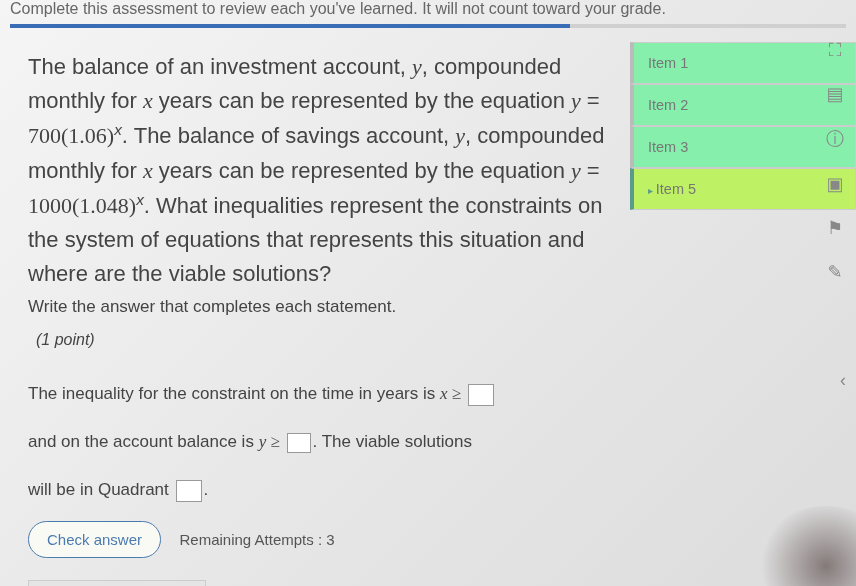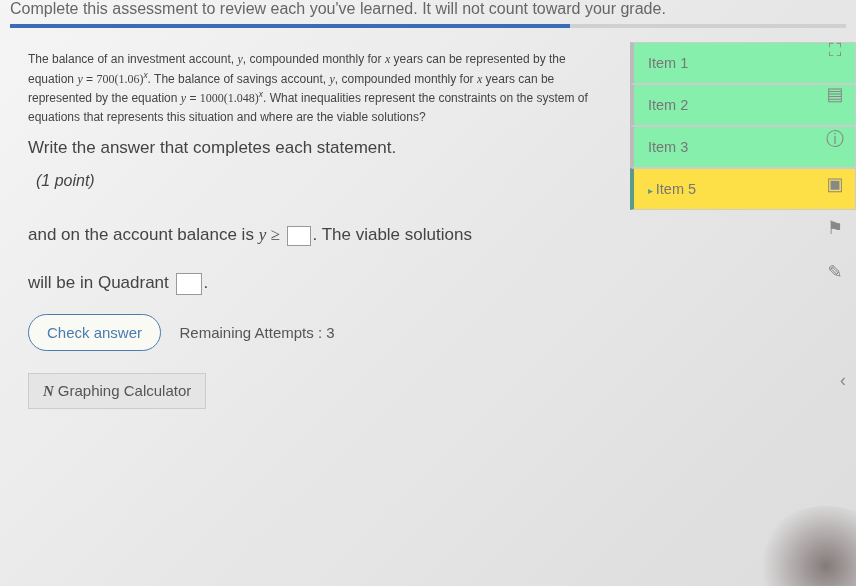--- a/index.html
+++ b/index.html
@@ -36,24 +36,24 @@
     .main-wrap {
       display: flex;
       flex-direction: row;
       position: relative;
     }
     .content {
       flex: 1;
       padding: 22px 20px 10px 28px;
     }
     .problem-text {
-      font-size: 12px;
+      font-size: 22px;
       color: #444;
       line-height: 1.55;
-      margin-bottom: 12px;
+      margin-bottom: 6px;
     }
     .math {
       font-family: "Times New Roman", serif;
       font-style: italic;
     }
     .mathnum {
       font-family: "Times New Roman", serif;
       font-style: normal;
     }
     .sup {
@@ -136,21 +136,21 @@
       border: 1px solid #ccc;
       border-left: 4px solid #bbb;
       background: #86efac;
       padding: 12px 14px;
       font-size: 14.5px;
       color: #777;
       margin-bottom: 0px;
       cursor: pointer;
     }
     .nav-item.active {
-      background: #fde047;
+      background: #bef264;
       border-left: 4px solid #5a9b8a;
     }
     .nav-item.active::before{
       content:"▸ ";
       color:#5a9b8a;
       font-size:10px;
     }
     .right-icons {
       position: absolute;
       right: 4px;
@@ -196,20 +196,24 @@
 <div class="main-wrap">
   <div class="content">
 
     <div class="problem-text">
       <span>The balance of an investment account, </span><span class="math">y</span><span>, compounded monthly for </span><span class="math">x</span><span> years can be represented by the equation </span><span class="math">y</span> = <span class="mathnum">700(1.06)</span><span class="sup">x</span><span>. The balance of savings account, </span><span class="math">y</span><span>, compounded monthly for </span><span class="math">x</span><span> years can be represented by the equation </span><span class="math">y</span> = <span class="mathnum">1000(1.048)</span><span class="sup">x</span><span>. What inequalities represent the constraints on the system of equations that represents this situation and where are the viable solutions?</span>
     </div>
 
     <div class="instruct">Write the answer that completes each statement.</div>
     <div class="points">(1 point)</div>
 
+    <div class="stmt">
+      <span>The inequality for the constraint on the time in years is </span><span class="math">x ≥</span>
+      <span class="blank-box"></span>
+    </div>
 
     <div class="stmt">
       <span> and on the account balance is </span><span class="math">y ≥</span>
       <span class="blank-box-wide"></span><span>. The viable solutions</span>
     </div>
 
     <div class="stmt">
       <span>will be in Quadrant </span>
       <span class="blank-box"></span><span>.</span>
     </div>

